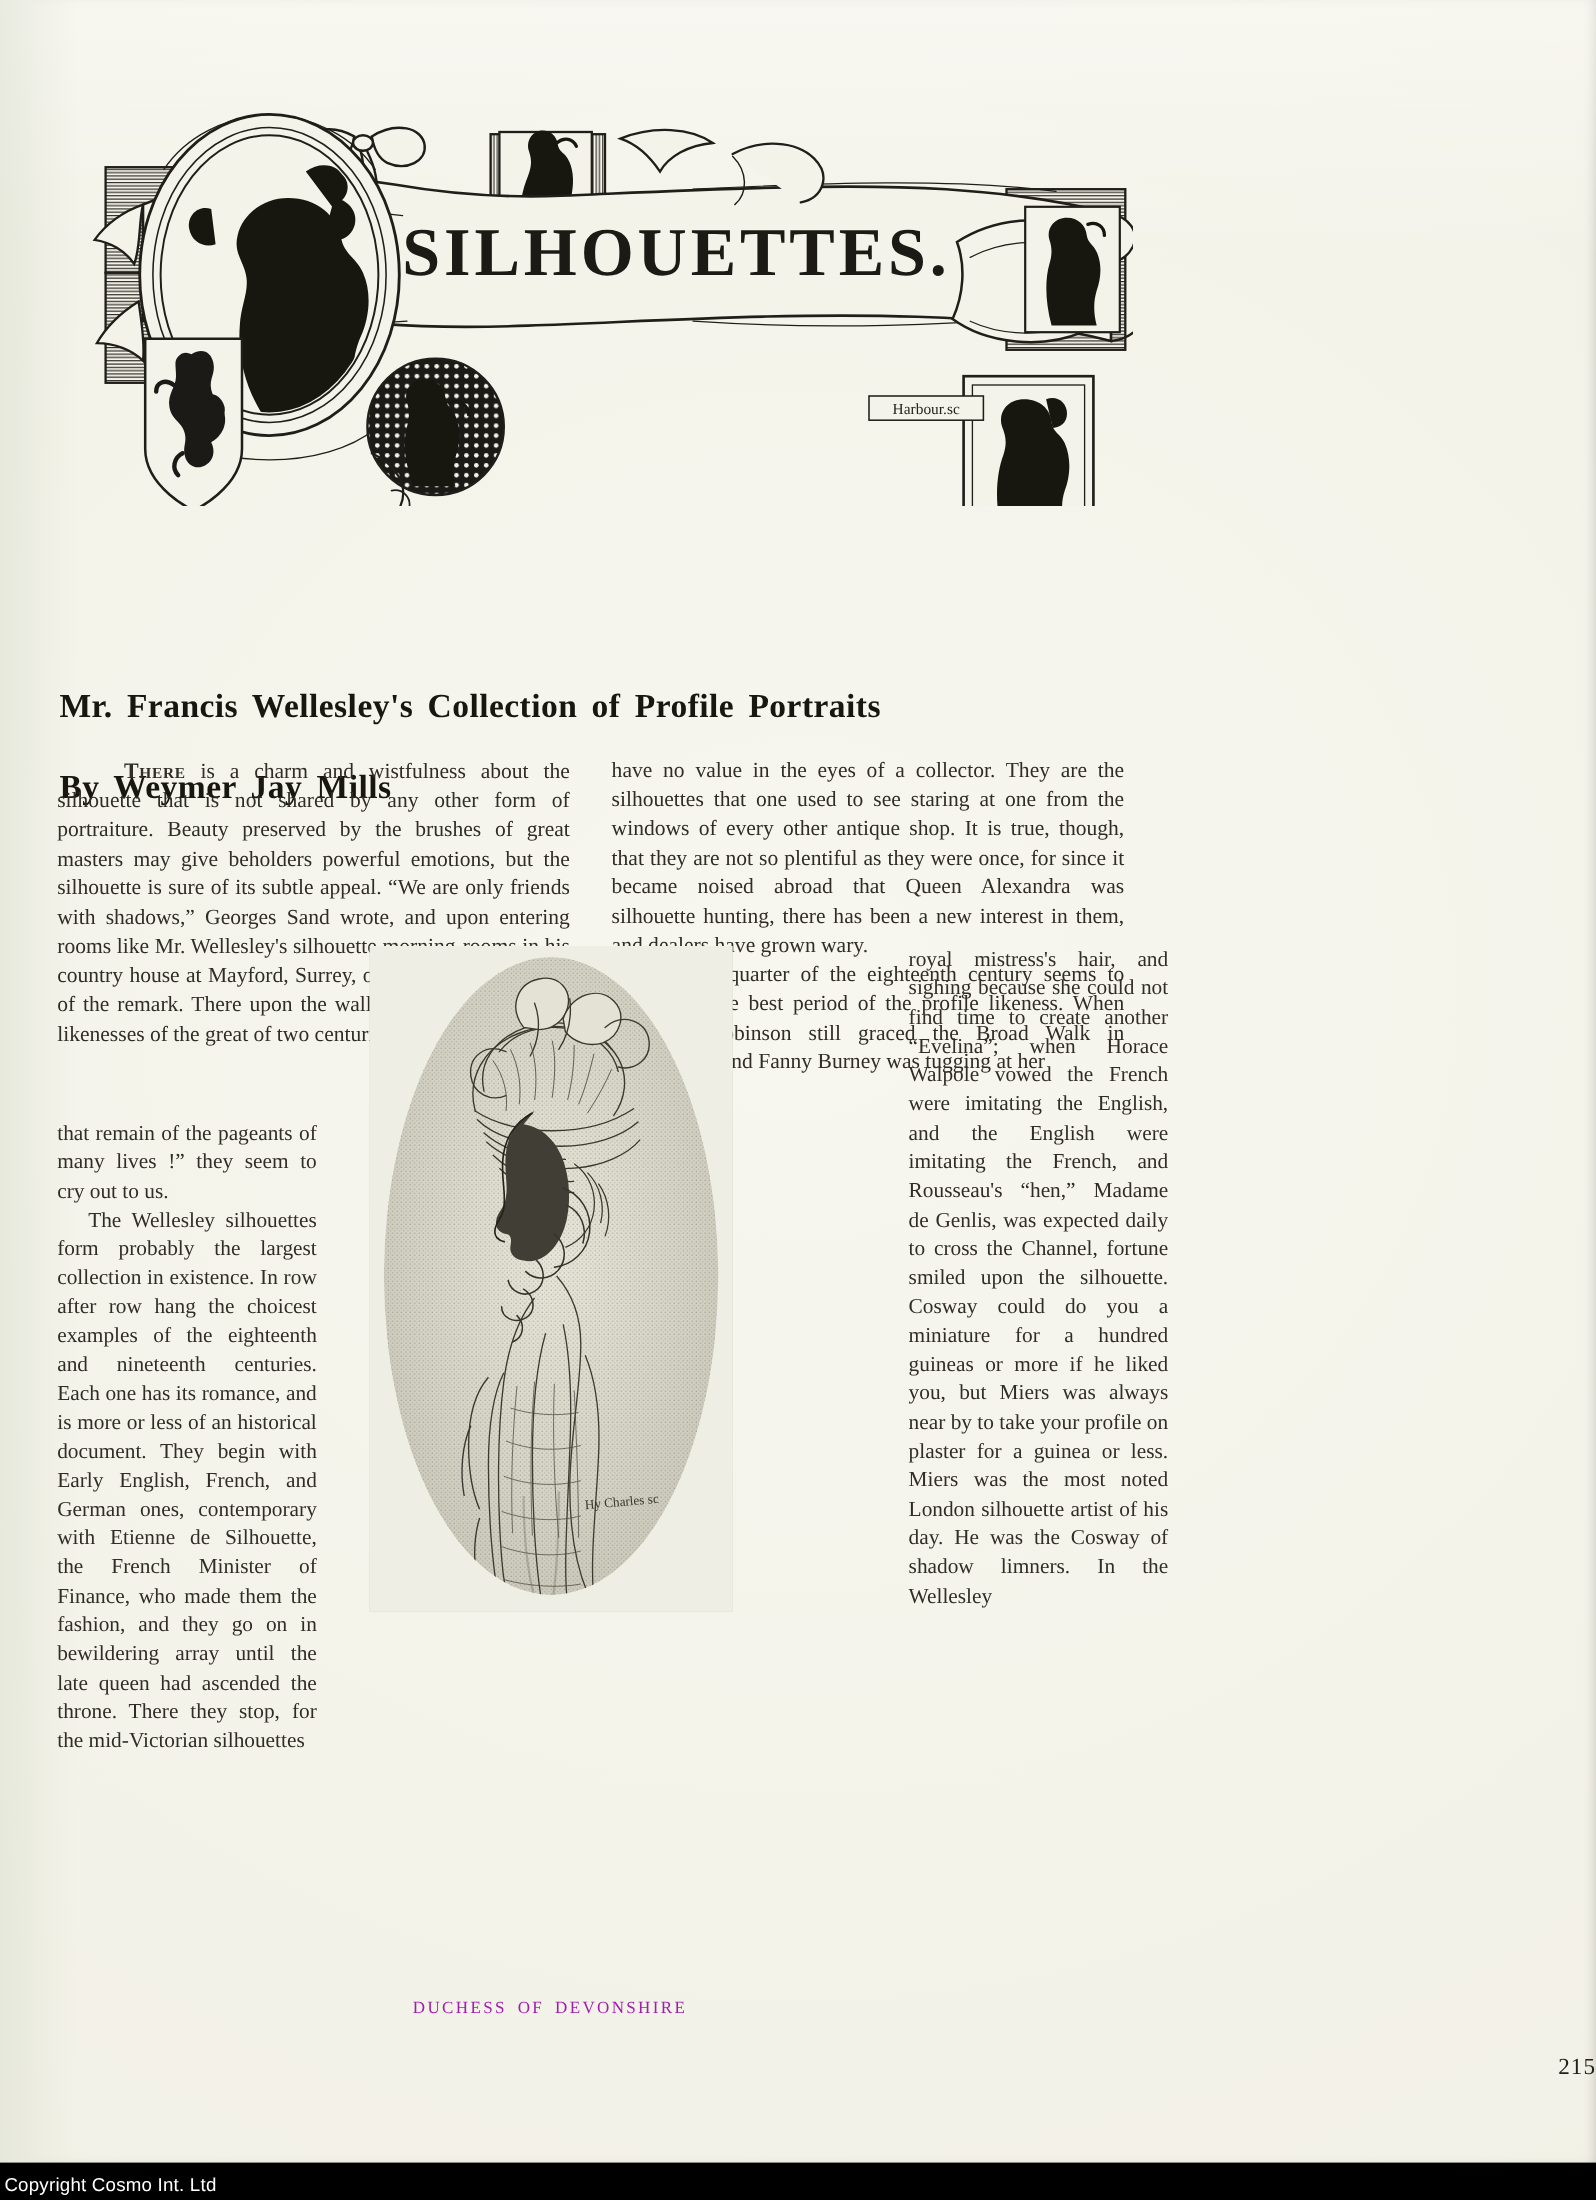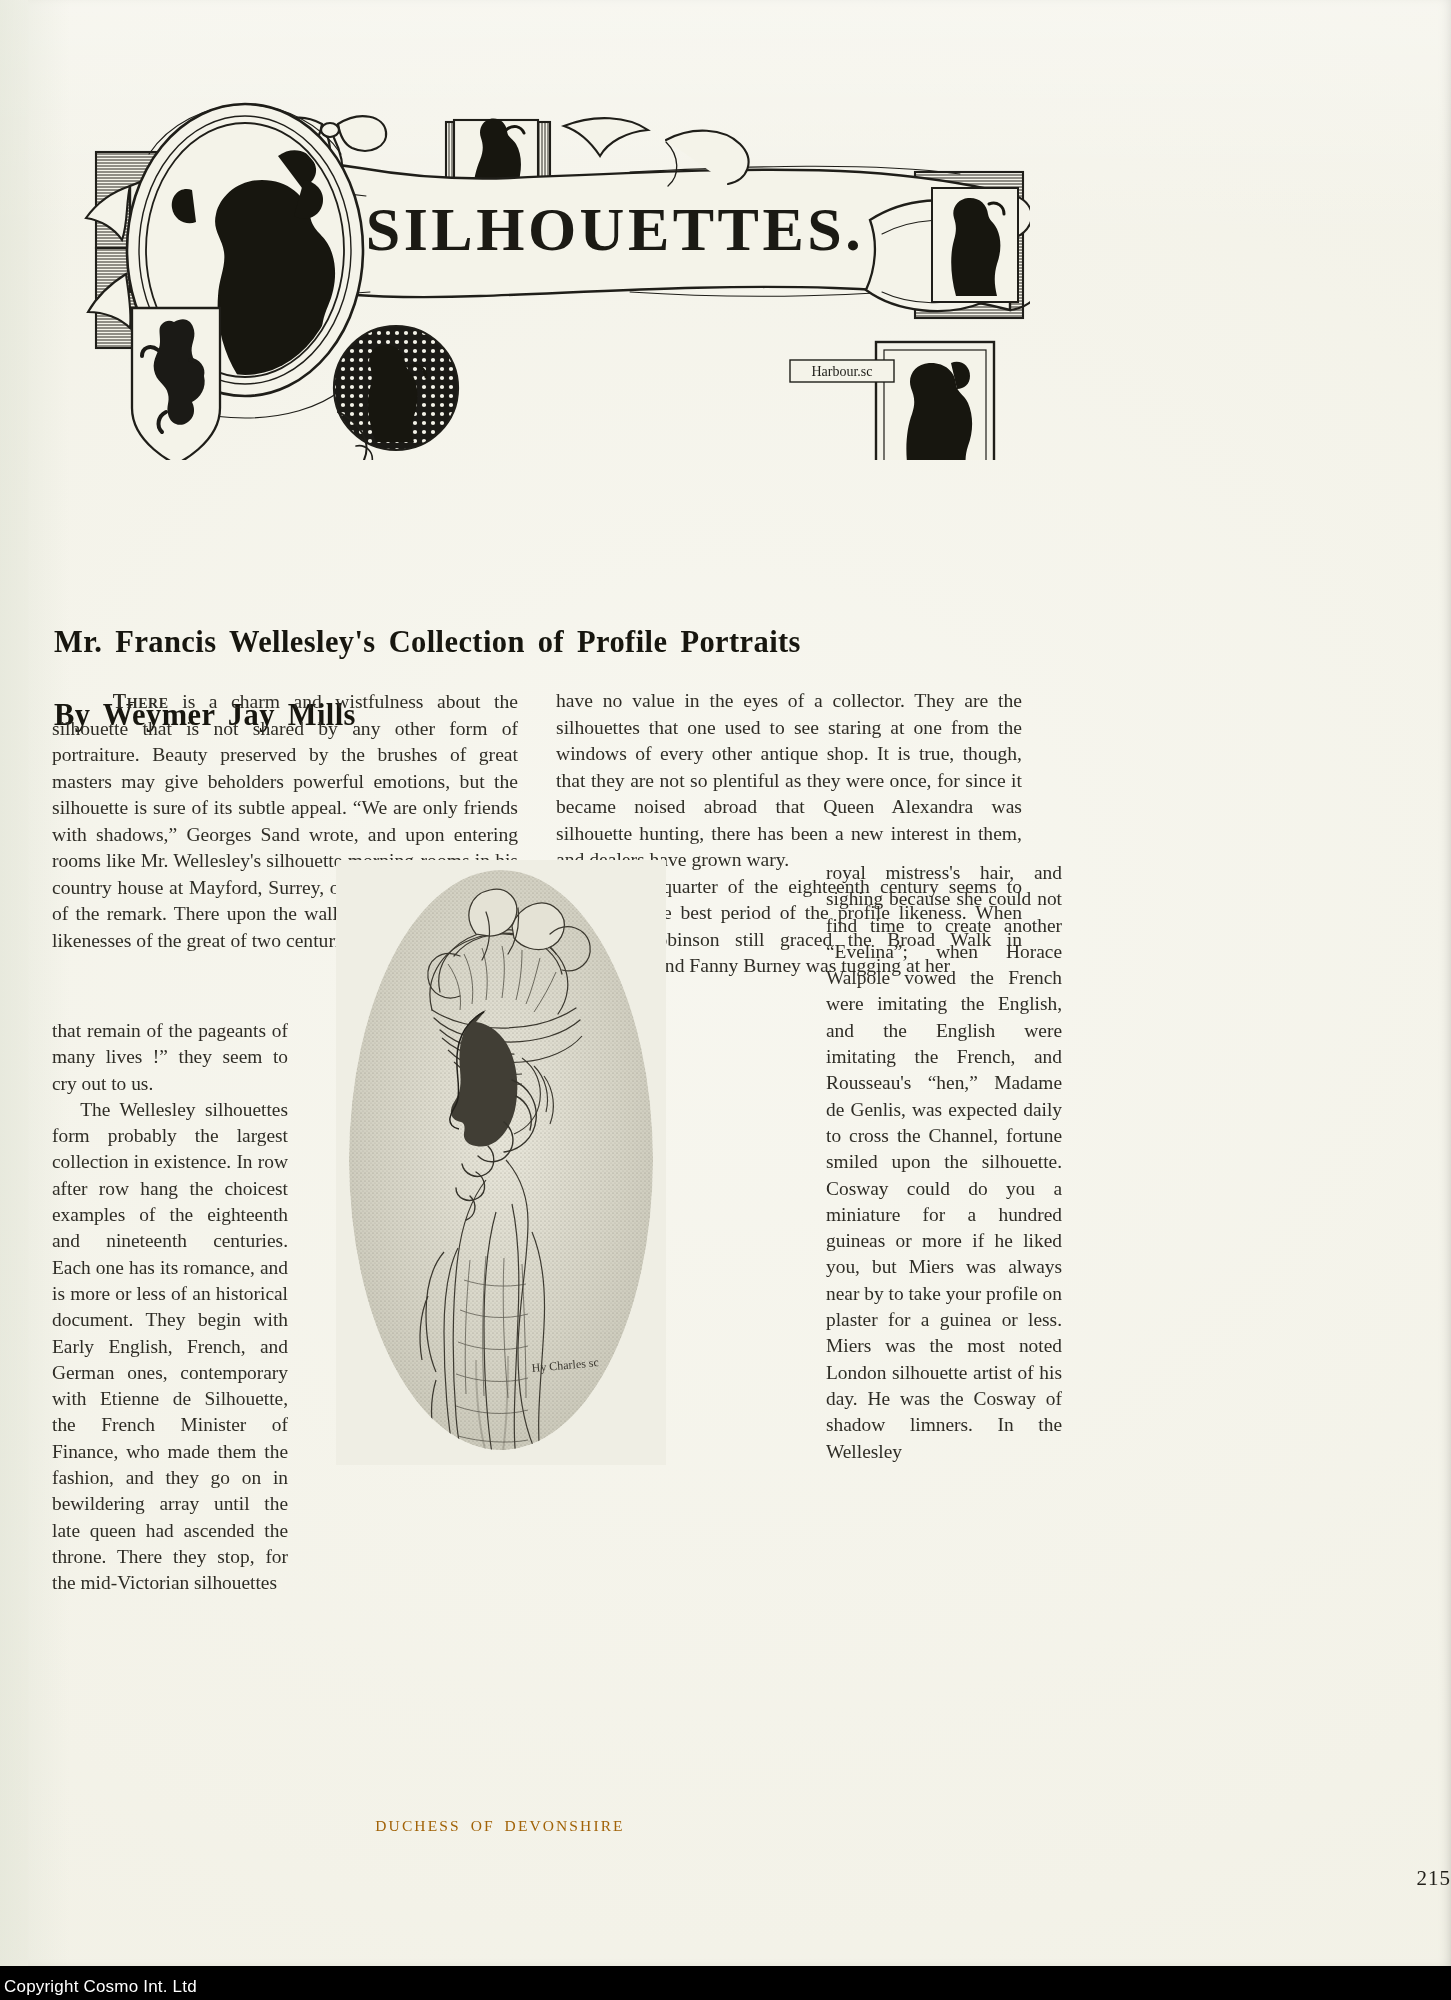--- a/index.html
+++ b/index.html
@@ -135,21 +135,21 @@
   .caption {
     position: absolute;
     left: 300px;
     top: 1817px;
     width: 400px;
     text-align: center;
     font-family: "Liberation Serif", serif;
     font-size: 15.5px;
     letter-spacing: 2.1px;
     word-spacing: 4px;
-    color: #a16207;
+    color: #a21caf;
   }
   .folio {
     position: absolute;
     left: 0;
     right: 0;
     top: 1866px;
     text-align: right;
     font-size: 21px;
     letter-spacing: 1px;
     color: #22201a;

